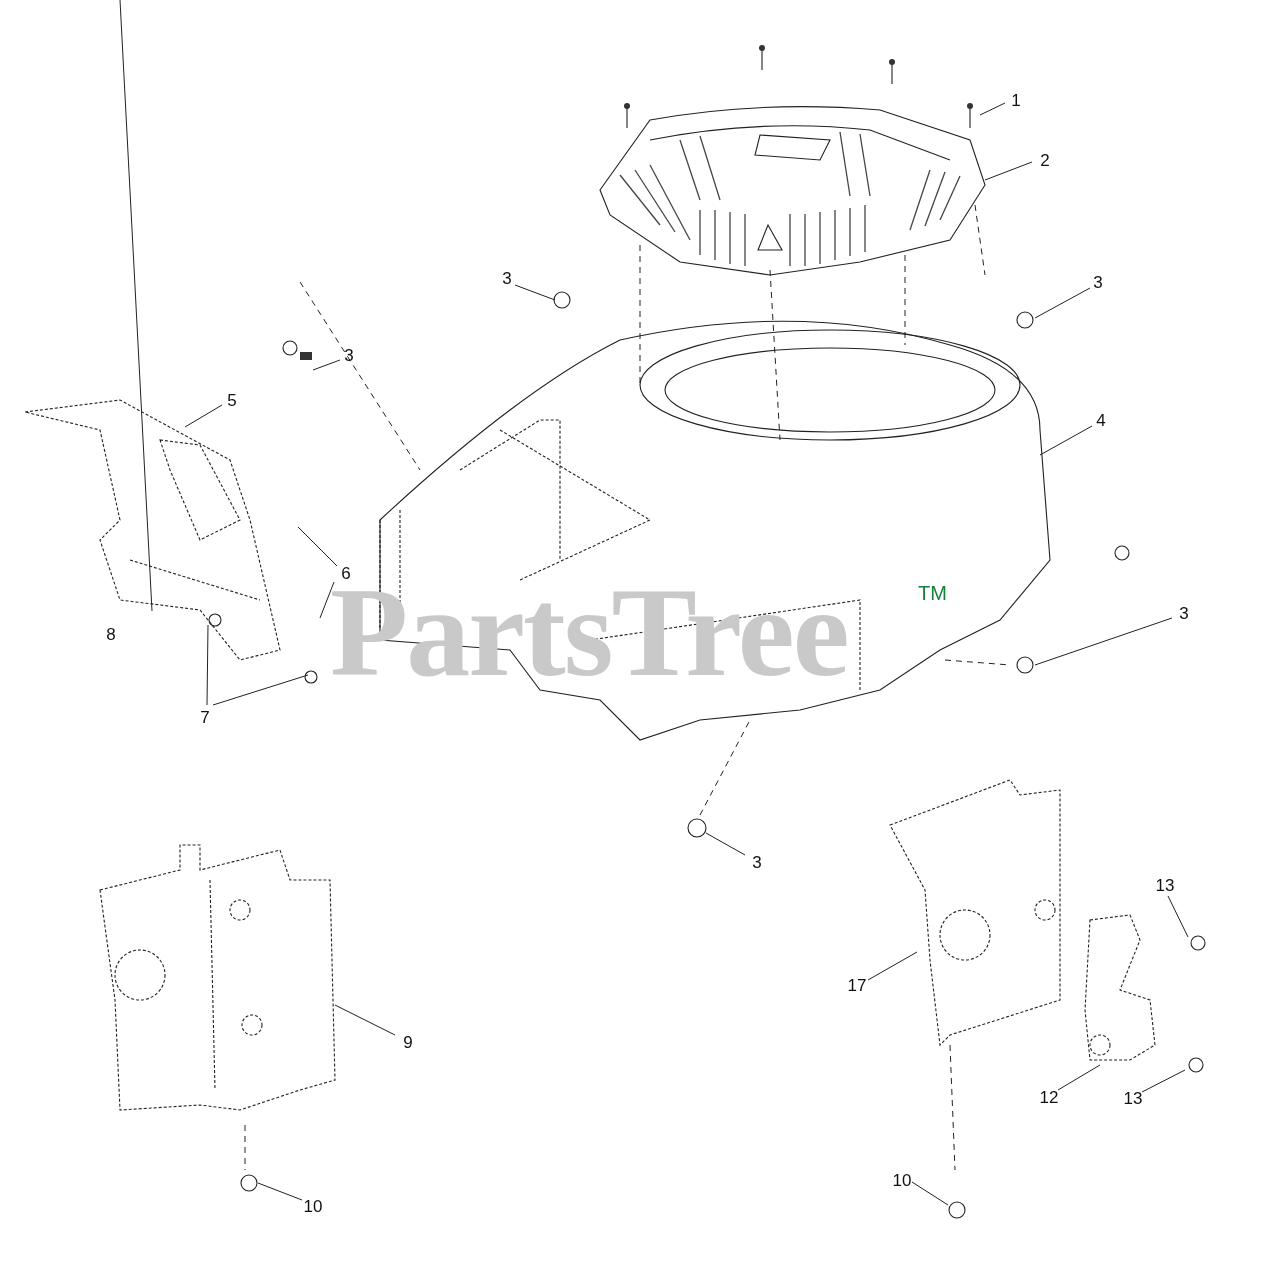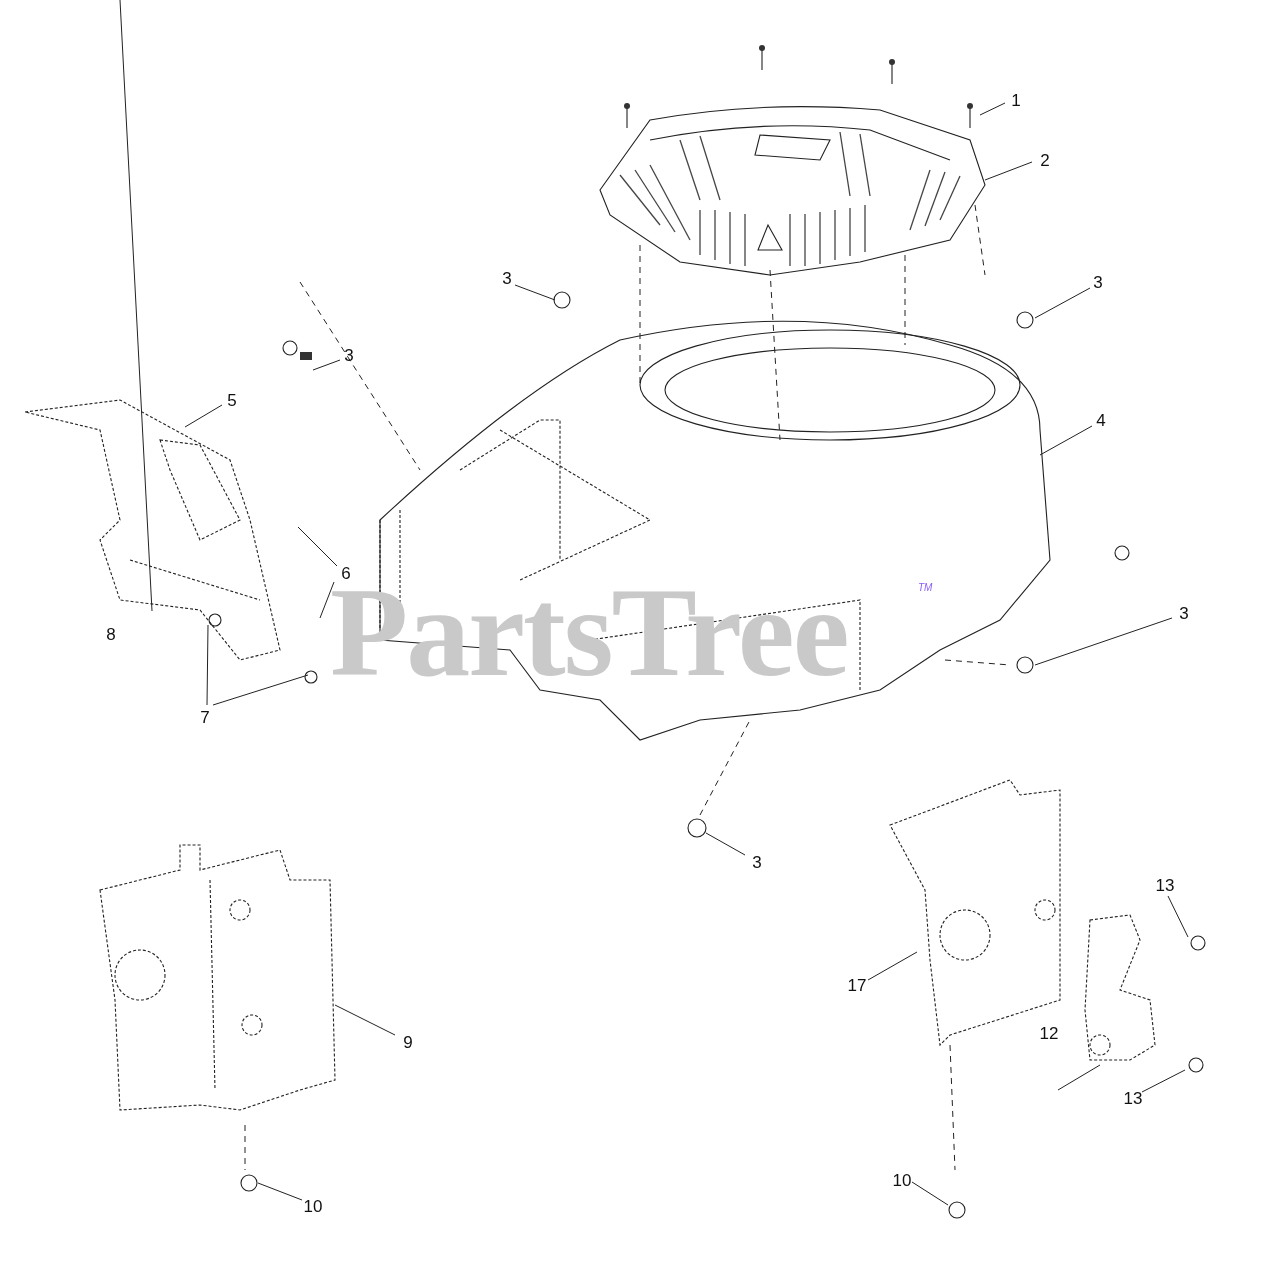--- a/index.html
+++ b/index.html
@@ -3,21 +3,21 @@
   <meta charset="utf-8">
   <style>
     html, body { margin: 0; padding: 0; background: #ffffff; }
     body { width: 1280px; height: 1269px; position: relative; overflow: hidden;
            font-family: "Liberation Sans", sans-serif; }
     #diagram { position: absolute; left: 0; top: 0; width: 1280px; height: 1269px; }
     .callout { position: absolute; font-size: 17px; color: #111; line-height: 1;
                transform: translate(-50%, -50%); white-space: nowrap; }
     .wm { position: absolute; left: 330px; top: 560px; font-size: 128px; font-weight: bold;
           color: #c9c9c9; font-family: "Liberation Serif", serif; letter-spacing: -2px; line-height: 1; margin-top: 8px; }
-    .tm { position: absolute; left: 918px; top: 582px; font-size: 10px; color: #8b5cf6; font-style: italic; }
+    .tm { position: absolute; left: 918px; top: 582px; font-size: 20px; color: #15803d; }
     svg .part { fill: none; stroke: #222; stroke-width: 1.1; stroke-dasharray: 3 2; }
     svg .solid { fill: none; stroke: #222; stroke-width: 1.1; }
     svg .lead { fill: none; stroke: #222; stroke-width: 1; }
     svg .dash { fill: none; stroke: #222; stroke-width: 1; stroke-dasharray: 6 5; }
     svg .grill { fill: none; stroke: #444; stroke-width: 1.3; }
     svg .fill { fill: #333; }
   </style>
 </head>
 <body>
 
@@ -161,17 +161,17 @@
   <div class="callout" style="left:1101px;top:420px">4</div>
   <div class="callout" style="left:232px;top:400px">5</div>
   <div class="callout" style="left:346px;top:573px">6</div>
   <div class="callout" style="left:1184px;top:613px">3</div>
   <div class="callout" style="left:111px;top:634px">8</div>
   <div class="callout" style="left:205px;top:717px">7</div>
   <div class="callout" style="left:757px;top:862px">3</div>
   <div class="callout" style="left:1165px;top:885px">13</div>
   <div class="callout" style="left:408px;top:1042px">9</div>
   <div class="callout" style="left:857px;top:985px">17</div>
-  <div class="callout" style="left:1049px;top:1033px">12</div>
+  <div class="callout" style="left:1049px;top:1097px">12</div>
   <div class="callout" style="left:1133px;top:1098px">13</div>
   <div class="callout" style="left:313px;top:1206px">10</div>
   <div class="callout" style="left:902px;top:1180px">10</div>
 </div>
 
 </body></html>

